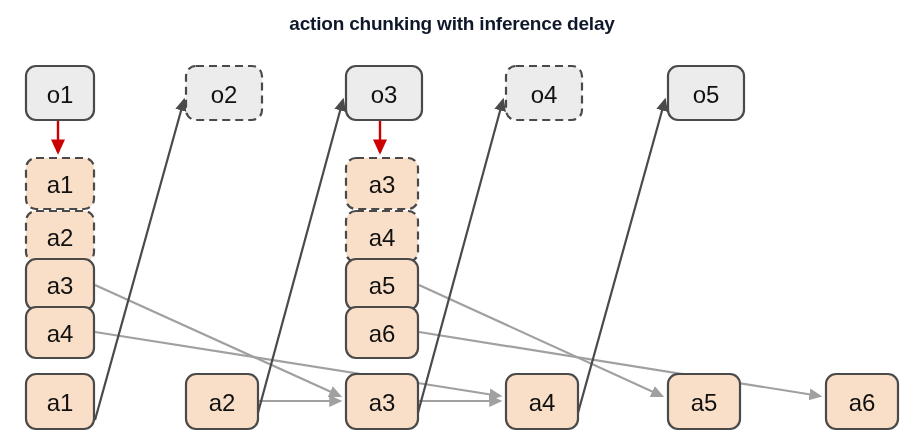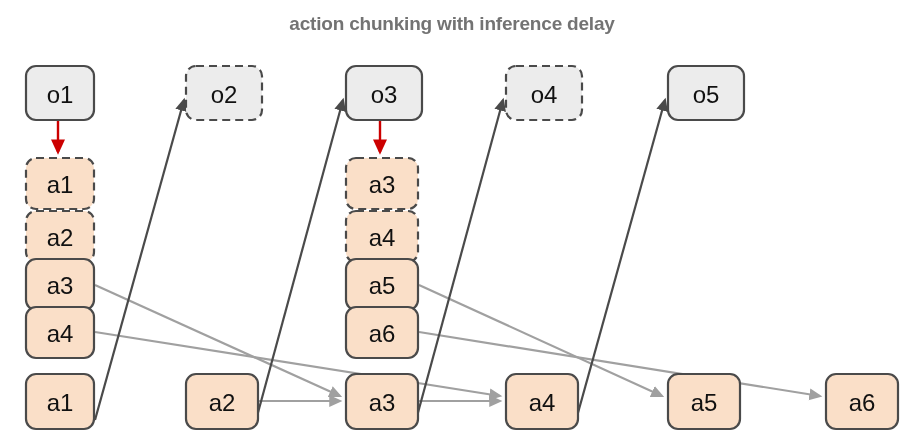--- a/index.html
+++ b/index.html
@@ -17,21 +17,21 @@
   }
   #title {
     position: absolute;
     left: 0;
     top: 13px;
     width: 904px;
     text-align: center;
     font-family: "Liberation Sans", sans-serif;
     font-size: 19px;
     font-weight: bold;
-    color: #737373;
+    color: #0f172a;
     letter-spacing: -0.2px;
   }
   svg#diagram {
     position: absolute;
     left: 0;
     top: 0;
     width: 904px;
     height: 439px;
   }
   .node-rect {

